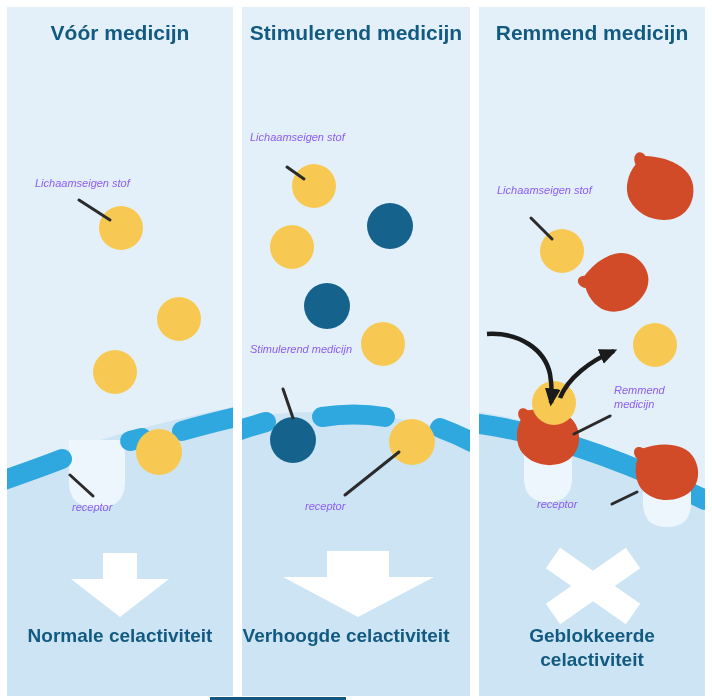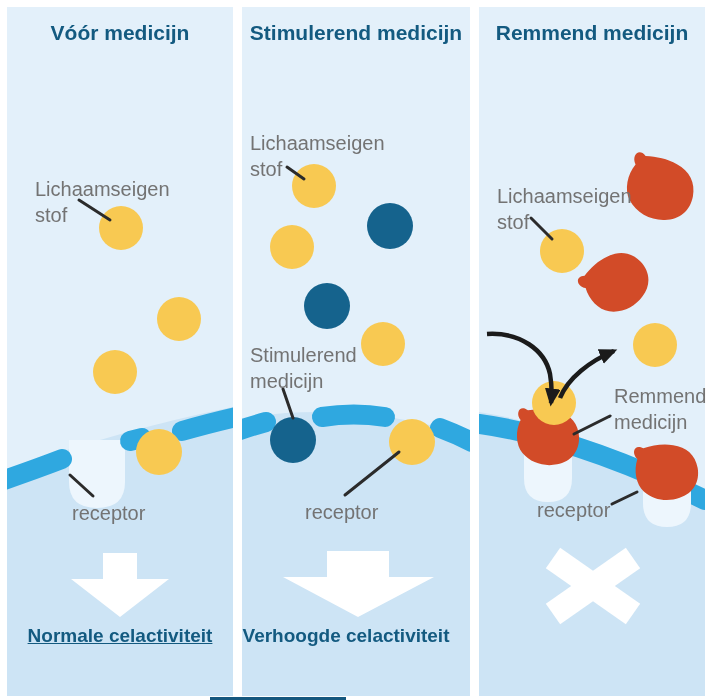--- a/index.html
+++ b/index.html
@@ -3,21 +3,21 @@
 <meta charset="utf-8">
 <style>
   html,body{margin:0;padding:0;background:#ffffff;}
   .stage{position:relative;width:712px;height:700px;background:#ffffff;overflow:hidden;
          font-family:"Liberation Sans",sans-serif;}
   .panel{position:absolute;top:7px;height:689px;background:#e3f0fa;}
   .p1{left:7px;width:226px;}
   .p2{left:242px;width:228px;}
   .p3{left:479px;width:226px;}
   svg.overlay{position:absolute;left:0;top:0;}
-  .lbl{position:absolute;color:#737373;font-size:20px;line-height:1.3;}
+  .lbl{position:absolute;color:#8b5cf6;font-size:11px;line-height:1.3;font-style:italic;}
   .title{position:absolute;color:#135a80;font-size:21px;font-weight:700;line-height:1.18;text-align:center;}
   .outcome{position:absolute;color:#135a80;font-size:19px;font-weight:700;line-height:1.25;text-align:center;}
 </style>
 </head>
 <body>
 
 <div class="stage">
 
   <div class="panel p1"></div>
   <div class="panel p2"></div>
@@ -139,15 +139,16 @@
   <div class="lbl" style="left:250px;top:130px;width:120px;">Lichaamseigen stof</div>
   <div class="lbl" style="left:497px;top:183px;width:120px;">Lichaamseigen stof</div>
 
   <div class="lbl" style="left:250px;top:342px;width:110px;">Stimulerend medicijn</div>
   <div class="lbl" style="left:614px;top:383px;width:90px;">Remmend medicijn</div>
 
   <div class="lbl" style="left:72px;top:500px;">receptor</div>
   <div class="lbl" style="left:305px;top:499px;">receptor</div>
   <div class="lbl" style="left:537px;top:497px;">receptor</div>
 
-  <div class="outcome" style="left:7px;top:624px;width:226px;text-decoration:underline;">Normale celactiviteit</div>
+  <div class="outcome" style="left:7px;top:624px;width:226px;">Normale celactiviteit</div>
   <div class="outcome" style="left:232px;top:624px;width:228px;">Verhoogde celactiviteit</div>
+  <div class="outcome" style="left:479px;top:624px;width:226px;">Geblokkeerde celactiviteit</div>
 </div>
 
 </body></html>

